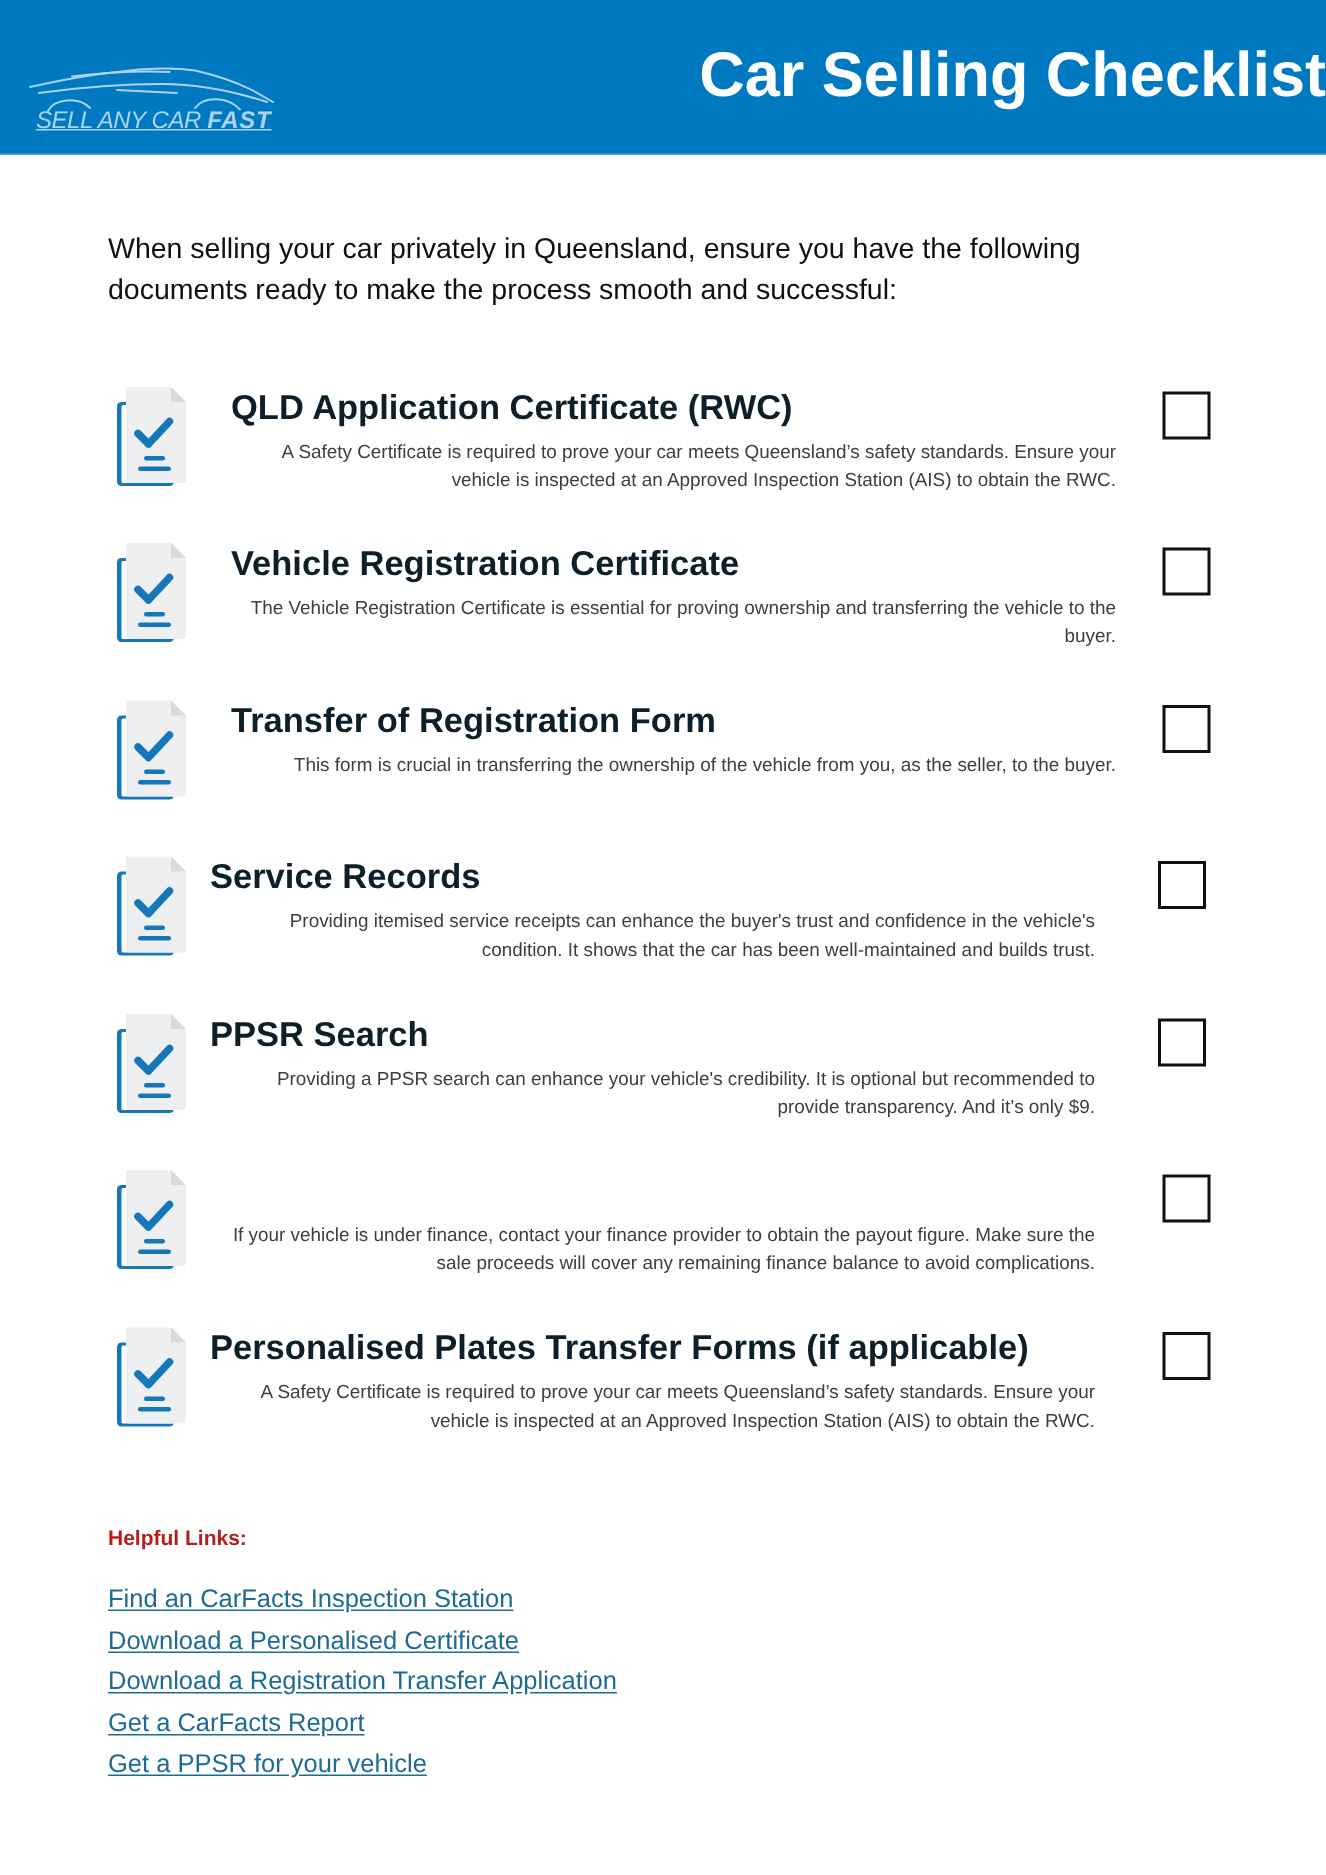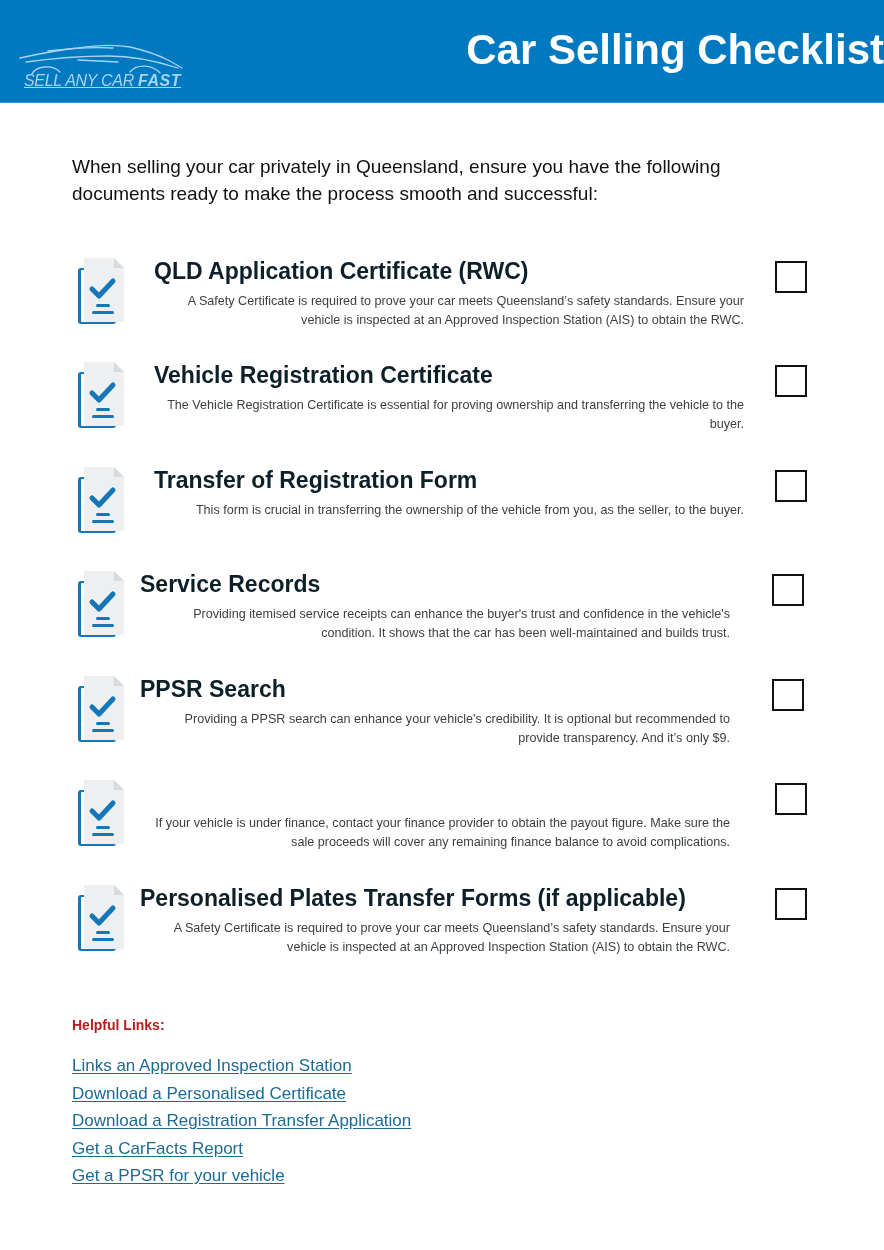--- a/index.html
+++ b/index.html
@@ -172,18 +172,18 @@
       <rect x="16" y="55" width="22" height="3" rx="1.5" fill="#1577b8"></rect>
     </svg>
     <div class="item-title">Personalised Plates Transfer Forms (if applicable)</div>
     <div class="item-desc">A Safety Certificate is required to prove your car meets Queensland’s safety standards. Ensure your vehicle is inspected at an Approved Inspection Station (AIS) to obtain the RWC.</div>
     <div class="checkbox" style="left: 775px;"></div>
   </div>
   </div>
 
 <div class="links-heading">Helpful Links:</div>
 <div class="links">
-  <a class="link">Links an Approved Inspection Station</a>
+  <a class="link">Find an CarFacts Inspection Station</a>
   <a class="link">Download a Personalised Certificate</a>
   <a class="link">Download a Registration Transfer Application</a>
   <a class="link">Get a CarFacts Report</a>
   <a class="link">Get a PPSR for your vehicle</a>
 </div>
 
 </body></html>

